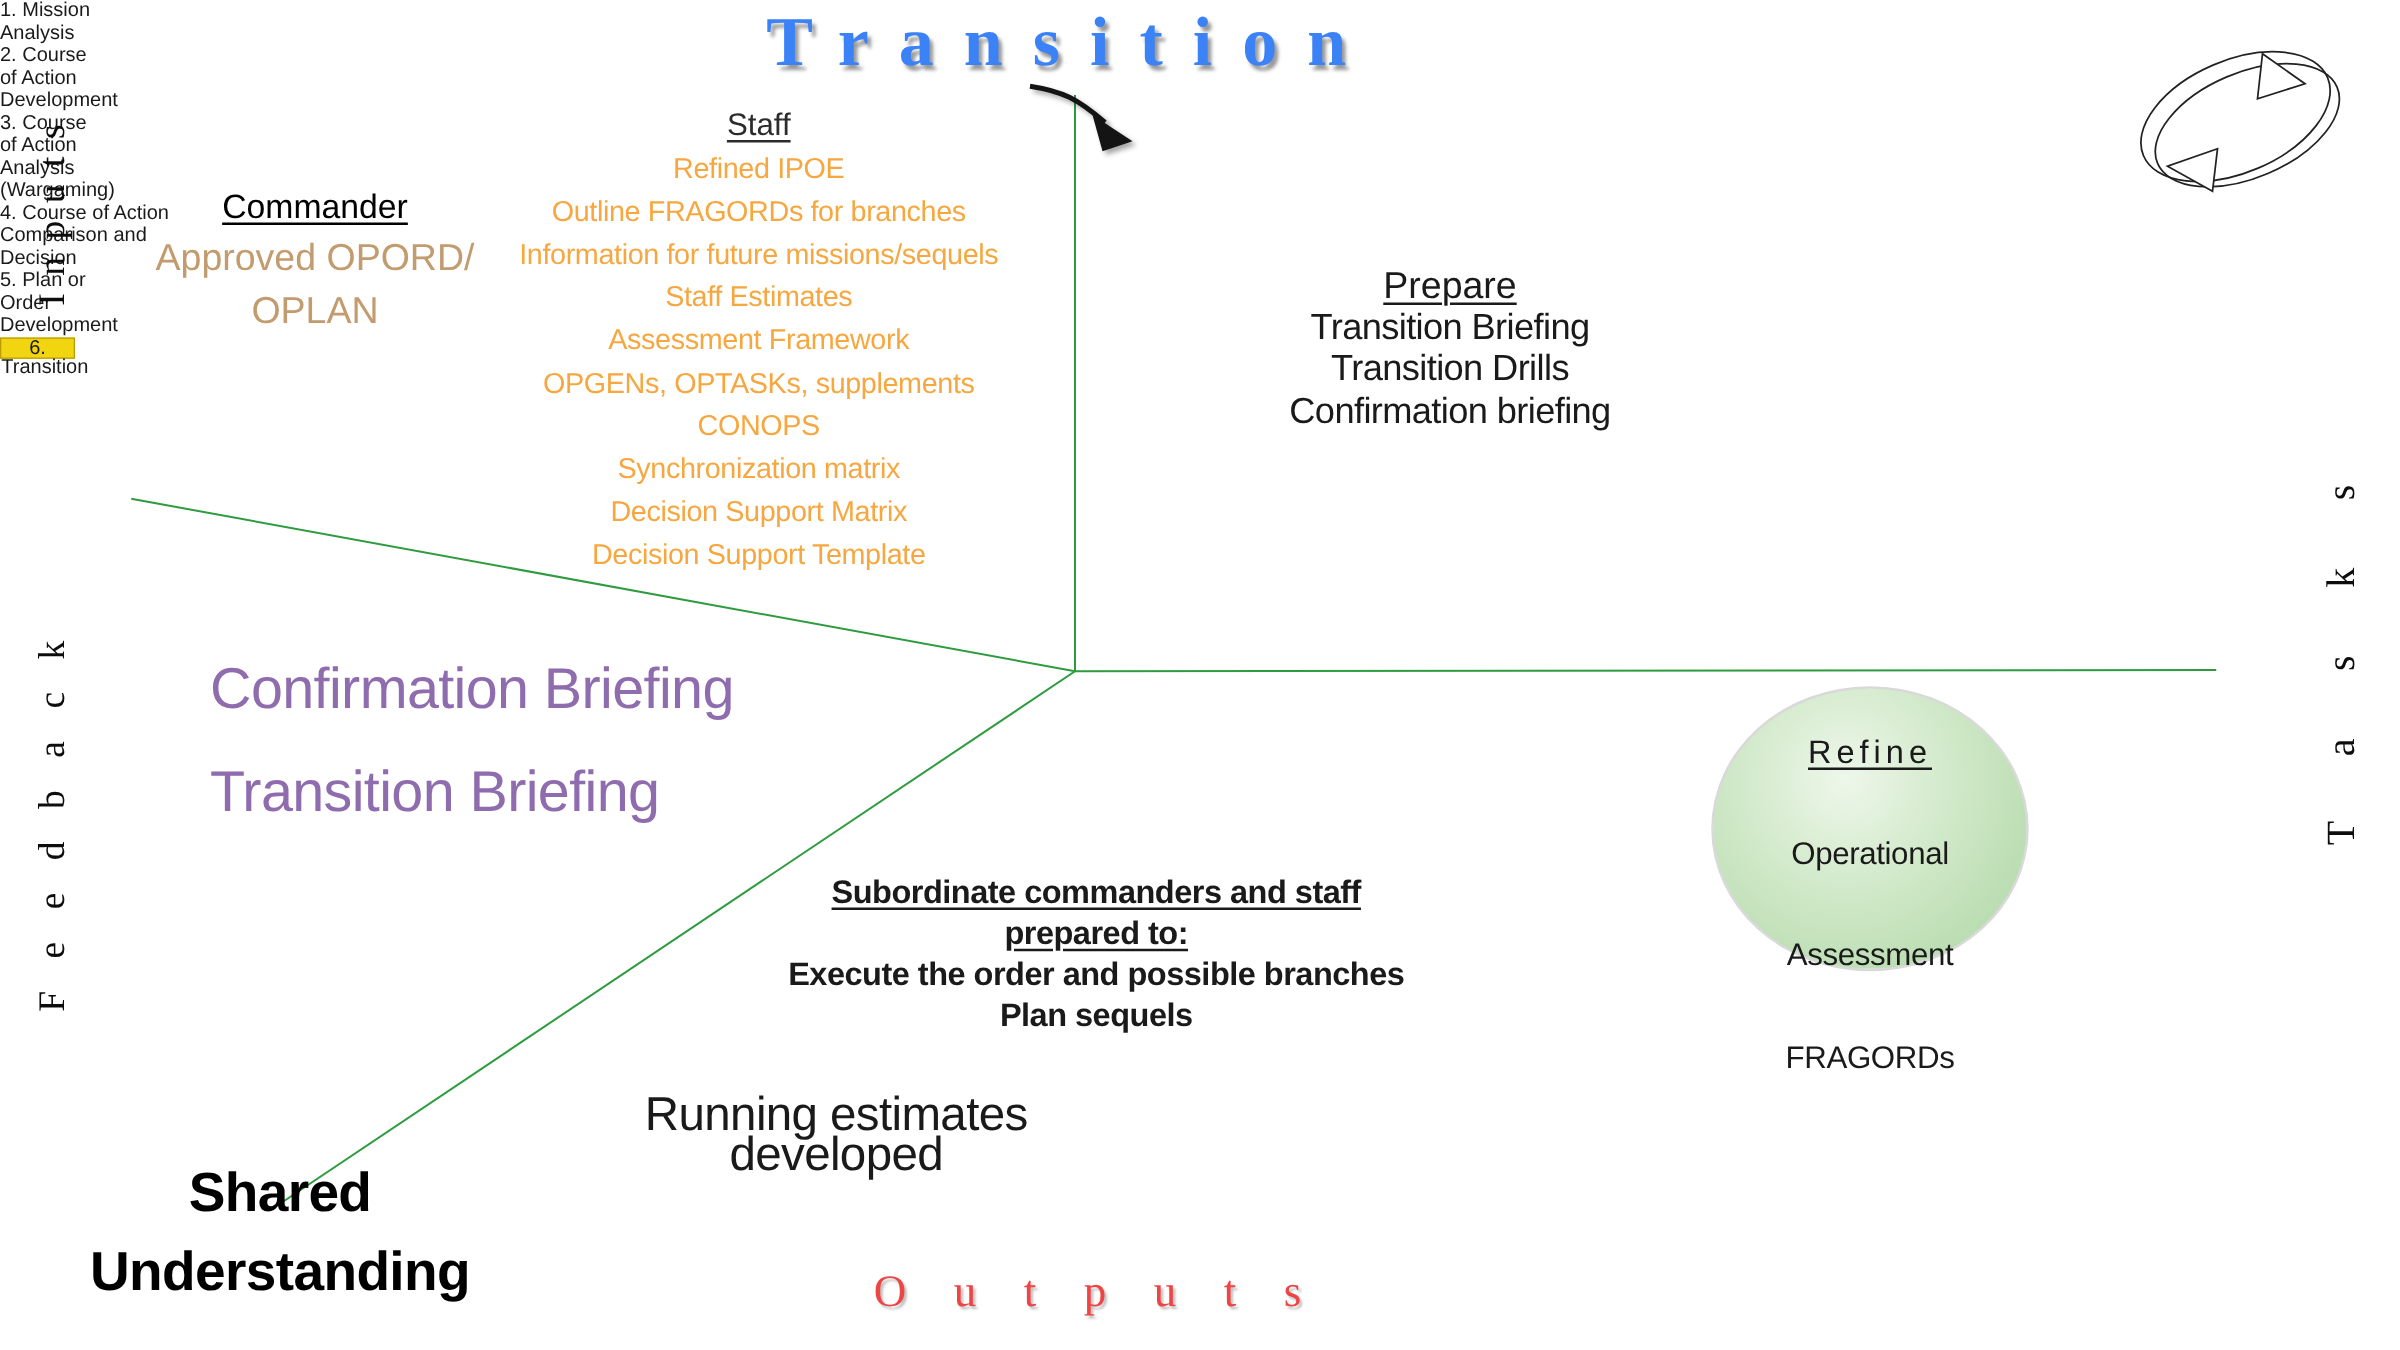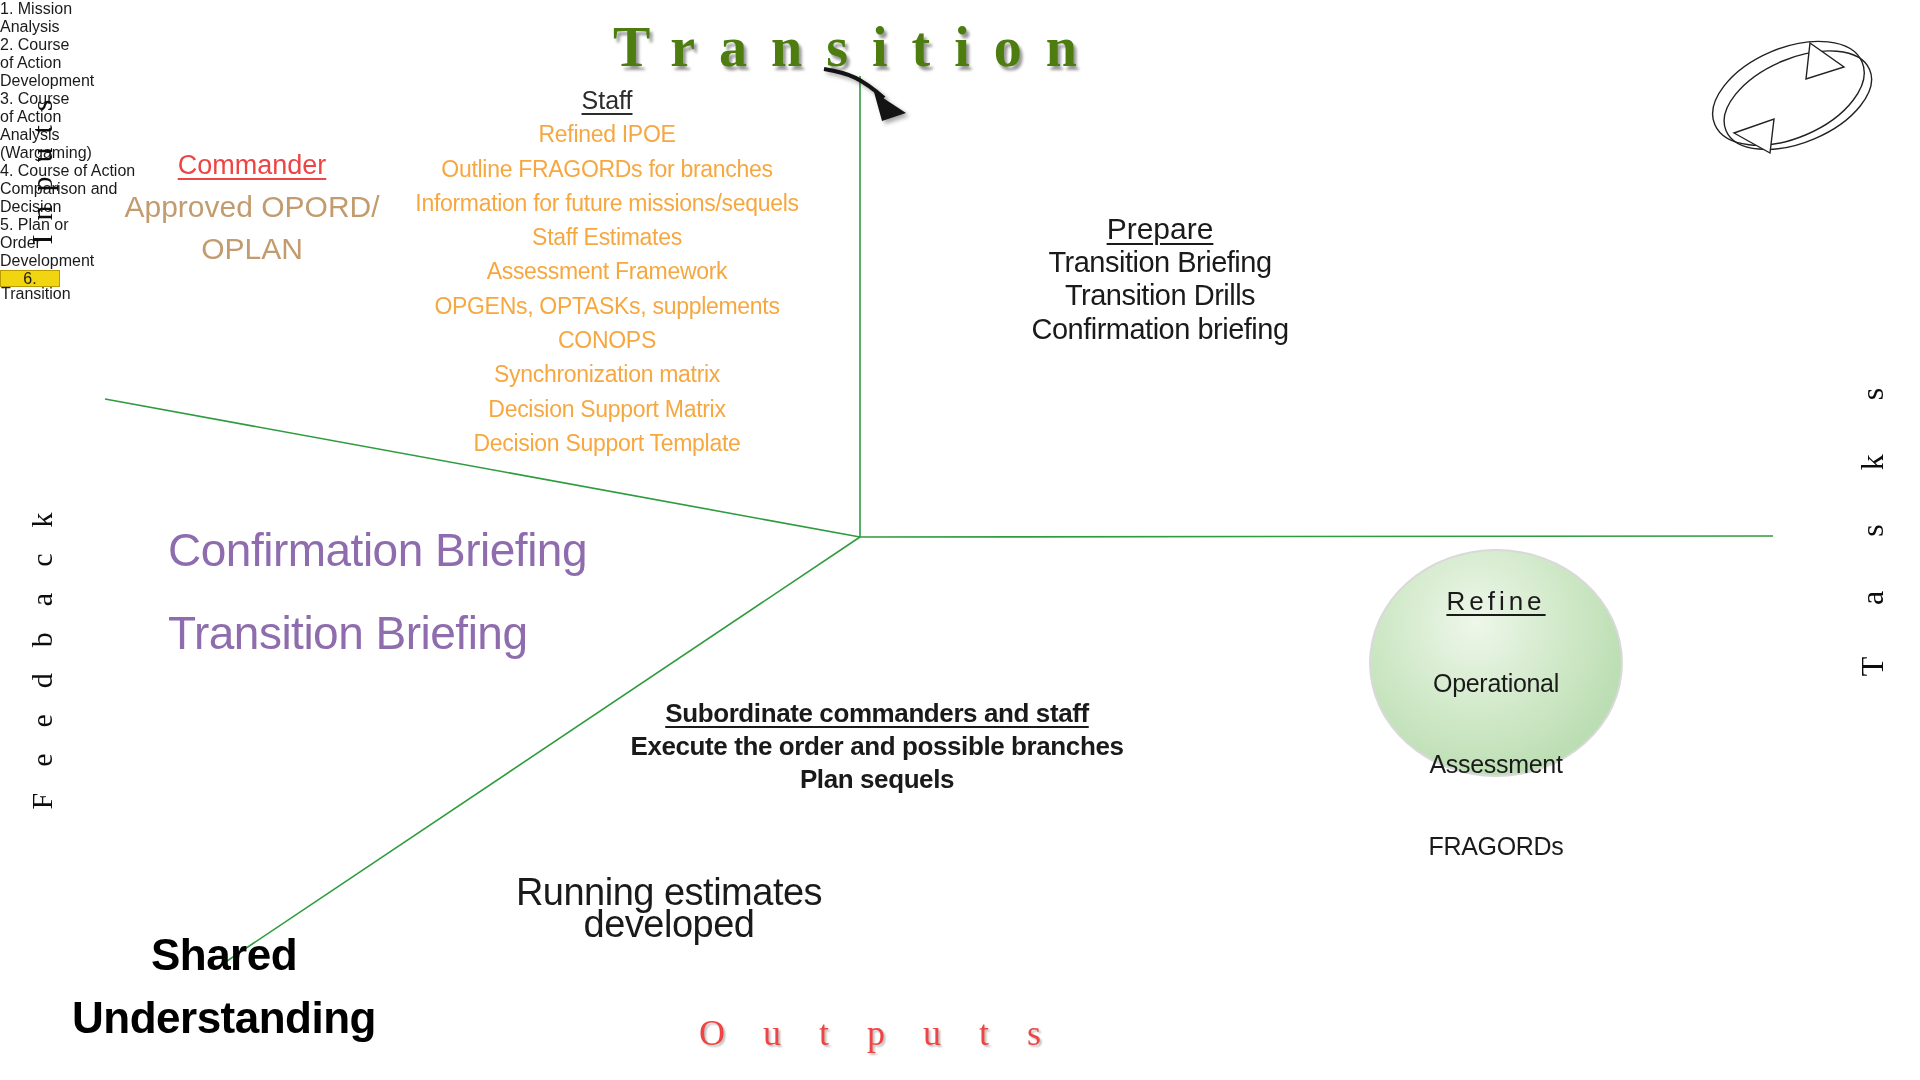--- a/index.html
+++ b/index.html
@@ -15,41 +15,41 @@
     position:relative;width:1920px;height:1080px;background:#ffffff;overflow:hidden;
     font-family:"Liberation Sans",sans-serif;color:var(--ink);
   }
   .abs{position:absolute;}
   .centered{transform:translateX(-50%);text-align:center;}
   .serif{font-family:"Liberation Serif",serif;}
   .underlined{text-decoration:underline;text-underline-offset:4px;text-decoration-thickness:1.5px;}
 
   
   #title{
-    left:857px;top:15px;font-size:56px;font-weight:bold;letter-spacing:24px;
-    color:#4d7c0f;text-shadow:3px 4px 3px rgba(0,0,0,0.40);white-space:nowrap;text-align:right;
+    left:857px;top:2px;font-size:56px;font-weight:bold;letter-spacing:24px;
+    color:#3b82f6;text-shadow:3px 4px 3px rgba(0,0,0,0.40);white-space:nowrap;text-align:right;
   }
 
   
   .vlabel{
     width:600px;height:44px;line-height:44px;text-align:center;
     font-family:"Liberation Serif",serif;color:#0d0d0d;white-space:nowrap;
     transform:rotate(-90deg);
   }
   #label-inputs{left:-258px;top:143px;font-size:30px;letter-spacing:14px;}
   #label-feedback{left:-258px;top:626px;font-size:30px;letter-spacing:26px;}
   #label-tasks{left:1572px;top:483px;font-size:32px;letter-spacing:54px;}
   #label-outputs{
     left:889px;top:1012px;font-size:36px;letter-spacing:38px;color:#ef4444;
     text-shadow:2px 2px 2px rgba(0,0,0,0.25);white-space:nowrap;
   }
 
   
   #commander{left:252px;top:144px;width:400px;margin-left:-200px;text-align:center;line-height:42px;}
-  #commander .heading{font-size:27px;color:#ef4444;}
+  #commander .heading{font-size:27px;color:#000000;}
   #commander .line{font-size:30px;color:var(--tan);}
 
   
   #staff{left:607px;top:83px;width:600px;margin-left:-300px;text-align:center;line-height:34.3px;}
   #staff .heading{font-size:25px;color:#2c2c2c;}
   #staff .item{font-size:23px;letter-spacing:-0.3px;color:var(--orange);}
 
   
   #prepare{left:1160px;top:212px;width:500px;margin-left:-250px;text-align:center;line-height:33.5px;}
   #prepare .heading{font-size:30px;}
@@ -152,20 +152,21 @@
 
   <div id="refine-ellipse" class="abs">
     <div class="heading underlined">Refine</div>
     <div class="line">Operational</div>
     <div class="line">Assessment</div>
     <div class="line">FRAGORDs</div>
   </div>
 
   <div id="subordinate" class="abs">
     <div class="underlined">Subordinate commanders and staff</div>
+    <div class="underlined">prepared to:</div>
     <div>Execute the order and possible branches</div>
     <div>Plan sequels</div>
   </div>
 
   <div id="running-estimates" class="abs">
     <div class="line">Running estimates</div>
     <div class="line">developed</div>
   </div>
 
   <div id="shared-understanding" class="abs">

